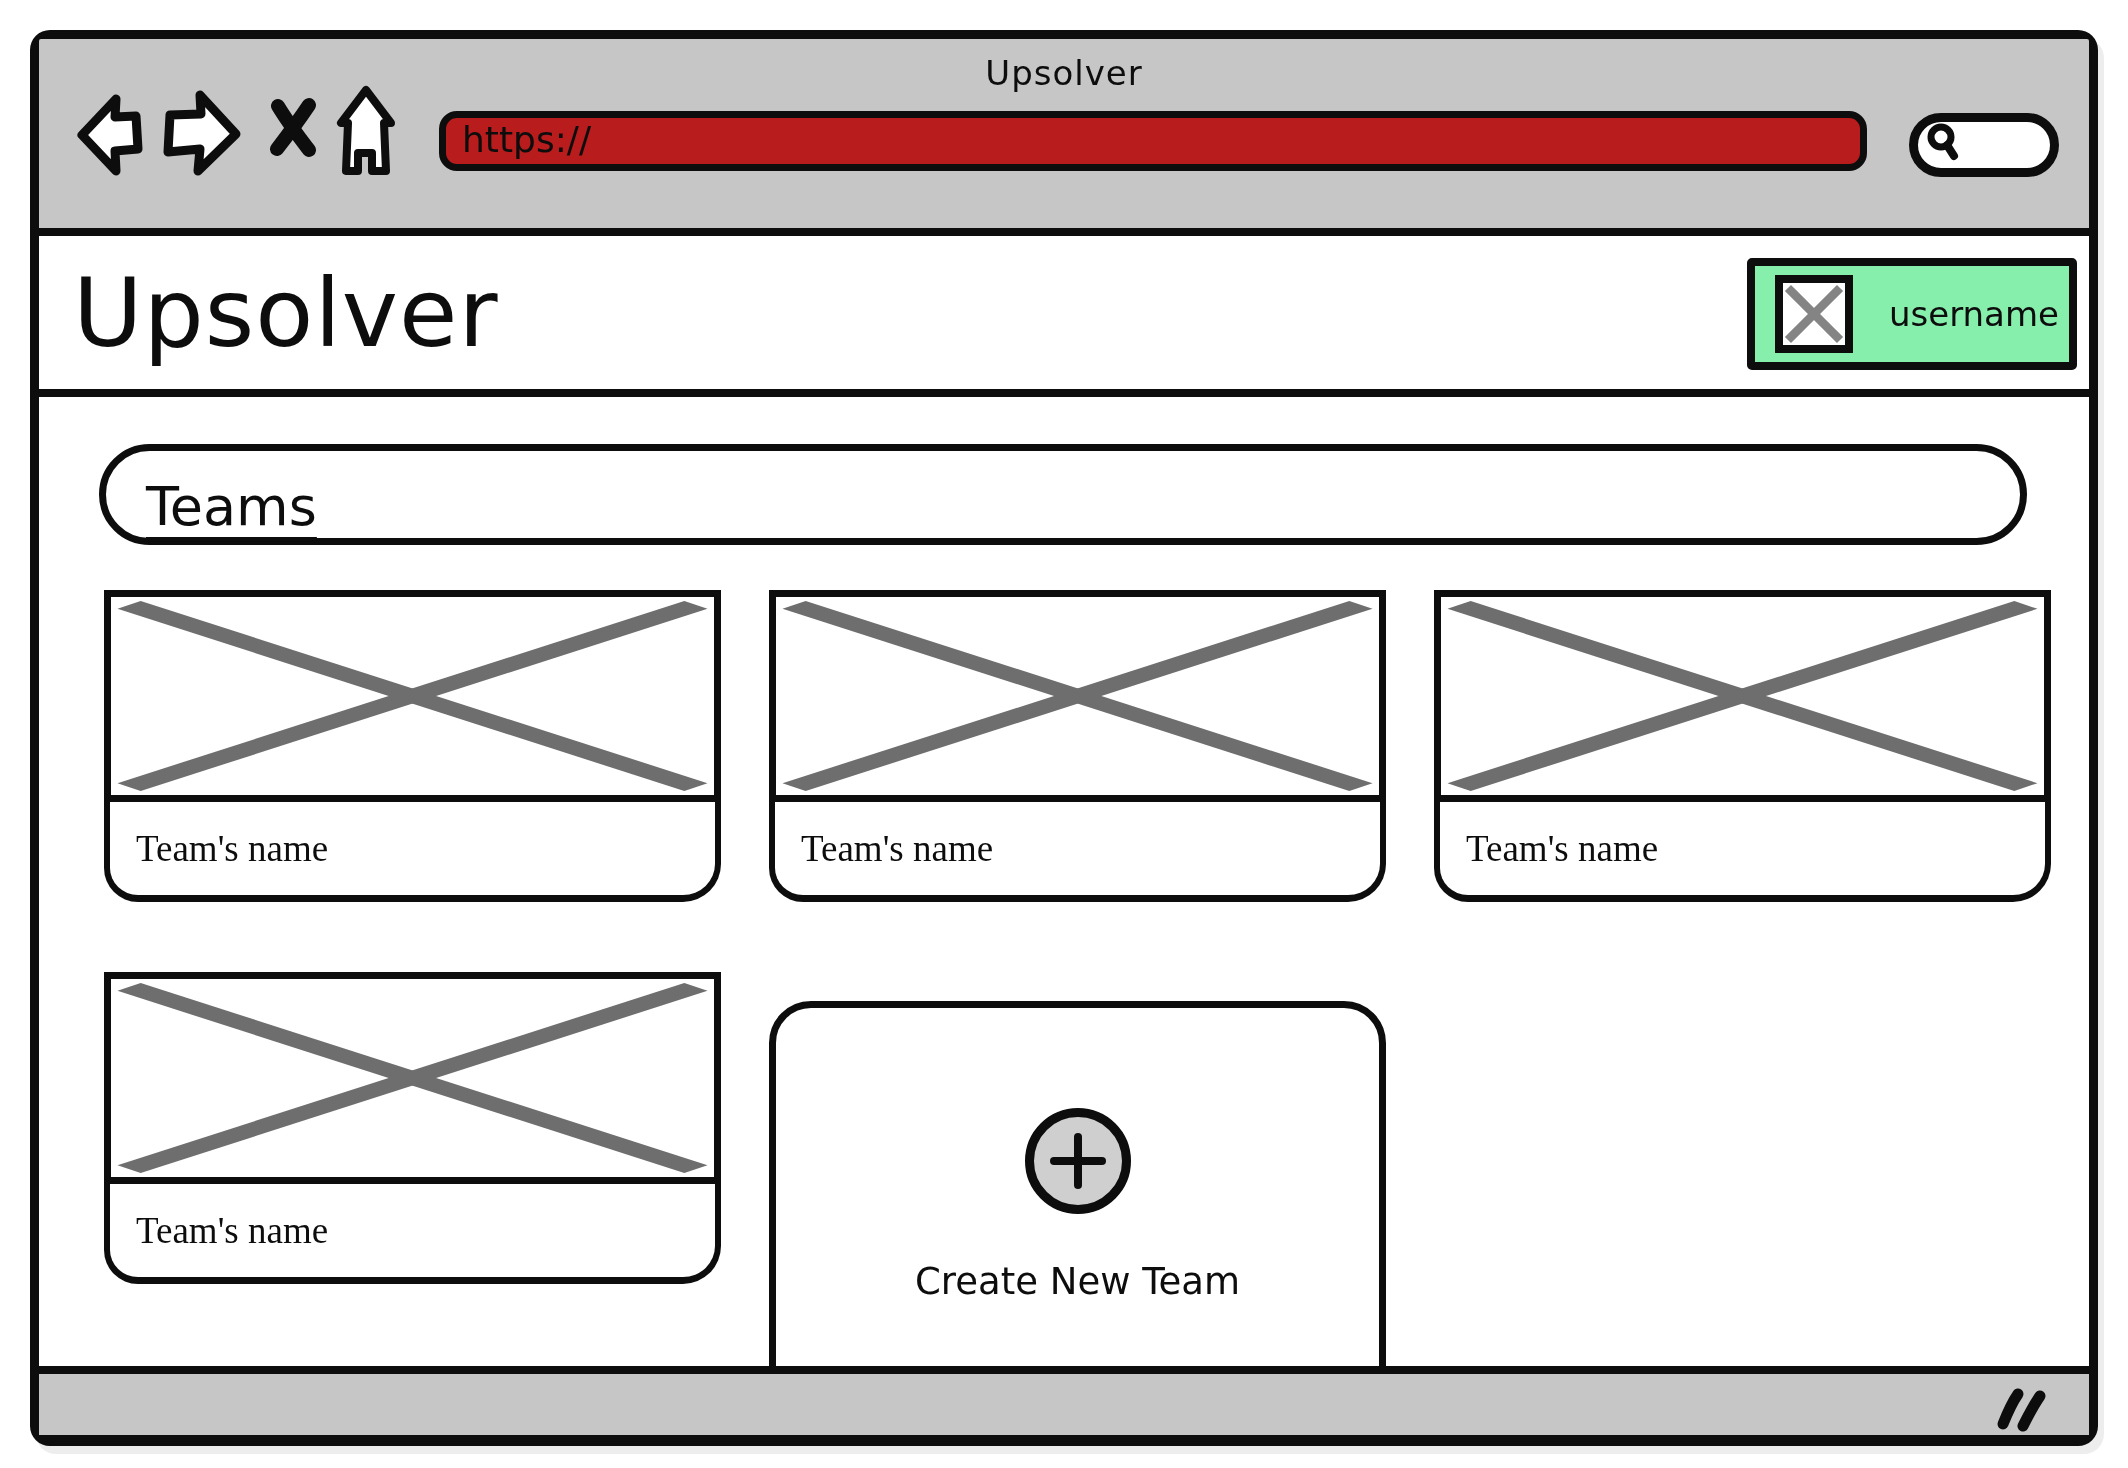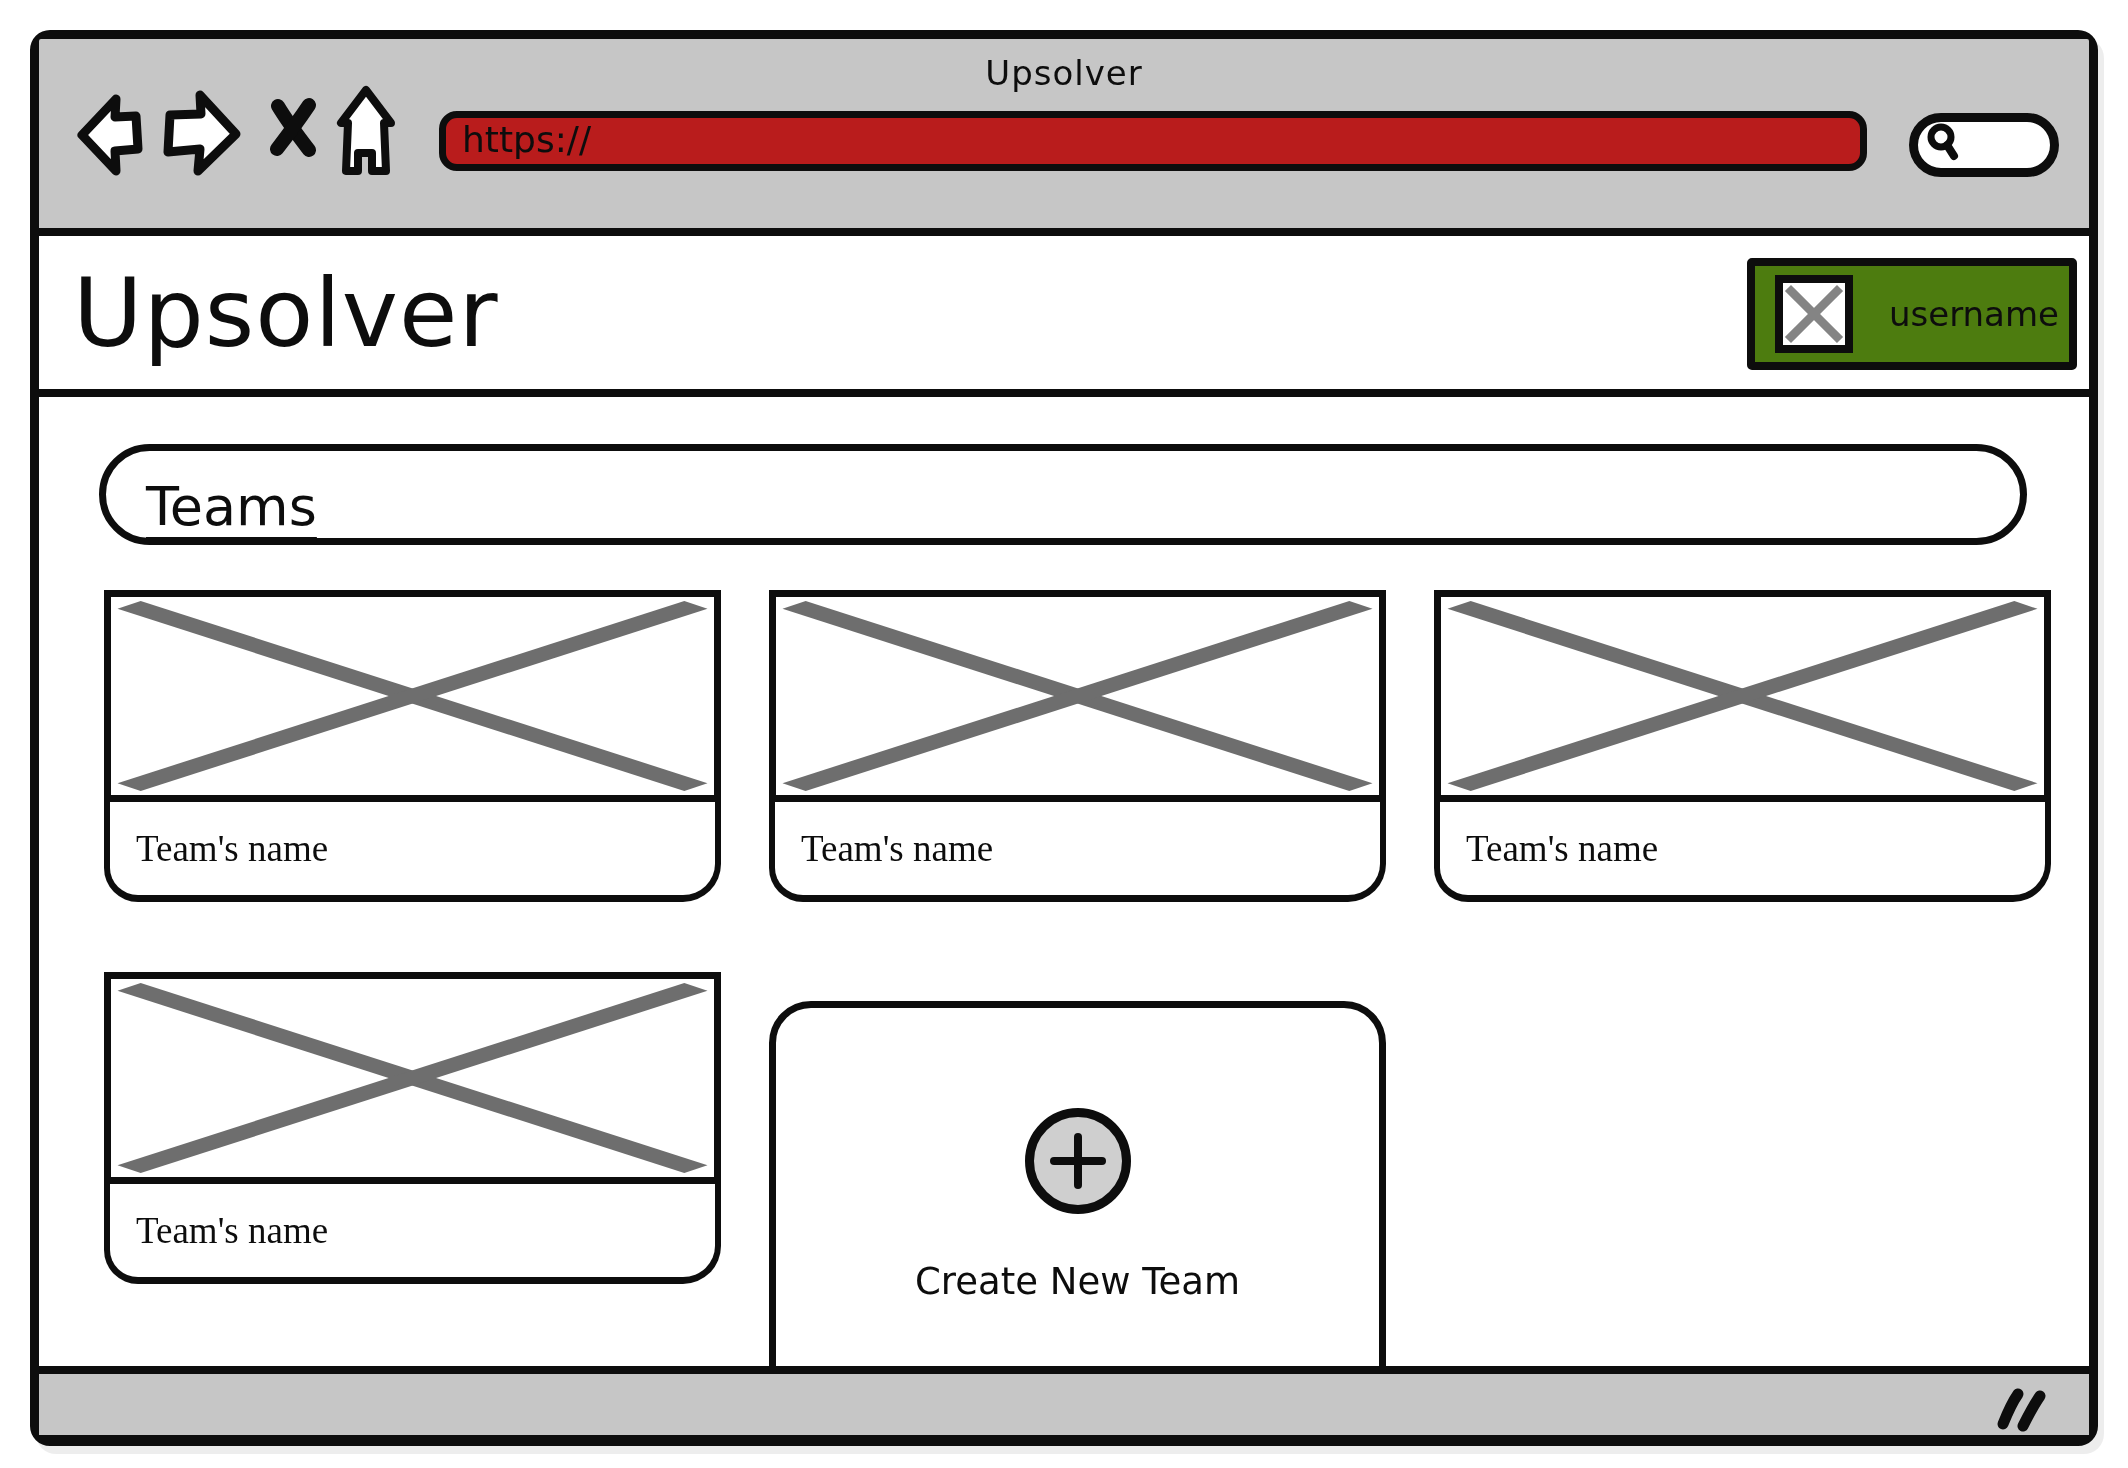--- a/index.html
+++ b/index.html
@@ -36,21 +36,21 @@
     font-family:inherit;font-size:36px;padding:0 18px 4px 16px;color:var(--ink);outline:none;}
   .search-field{position:absolute;left:1870px;top:74px;width:150px;height:64px;
     border:9px solid var(--ink);border-radius:999px;background:#fff;
     display:flex;align-items:center;padding-left:6px;cursor:text;}
 
   
   .app-header{flex:none;height:161px;border-bottom:8px solid var(--ink);
     position:relative;display:flex;align-items:center;padding-left:34px;background:#fff;}
   .page-title{font-size:95px;font-weight:400;letter-spacing:1px;}
   .user-chip{position:absolute;right:12px;top:22px;width:330px;height:112px;
-    border:8px solid var(--ink);border-radius:5px;background:#4d7c0f;
+    border:8px solid var(--ink);border-radius:5px;background:#86efac;
     display:flex;align-items:center;cursor:pointer;}
   .avatar{width:78px;height:78px;border:8px solid var(--ink);margin-left:20px;
     position:relative;background:#fff;flex:none;}
   .avatar svg{position:absolute;inset:0;width:100%;height:100%;}
   .username-label{font-size:34px;margin-left:36px;}
 
   
   .content{flex:1;background:#fff;padding:47px 0 0 60px;overflow:hidden;}
   .tab-bar{width:1928px;height:101px;border:7px solid var(--ink);border-radius:52px;
     display:flex;align-items:flex-end;gap:48px;padding-left:40px;background:#fff;}

